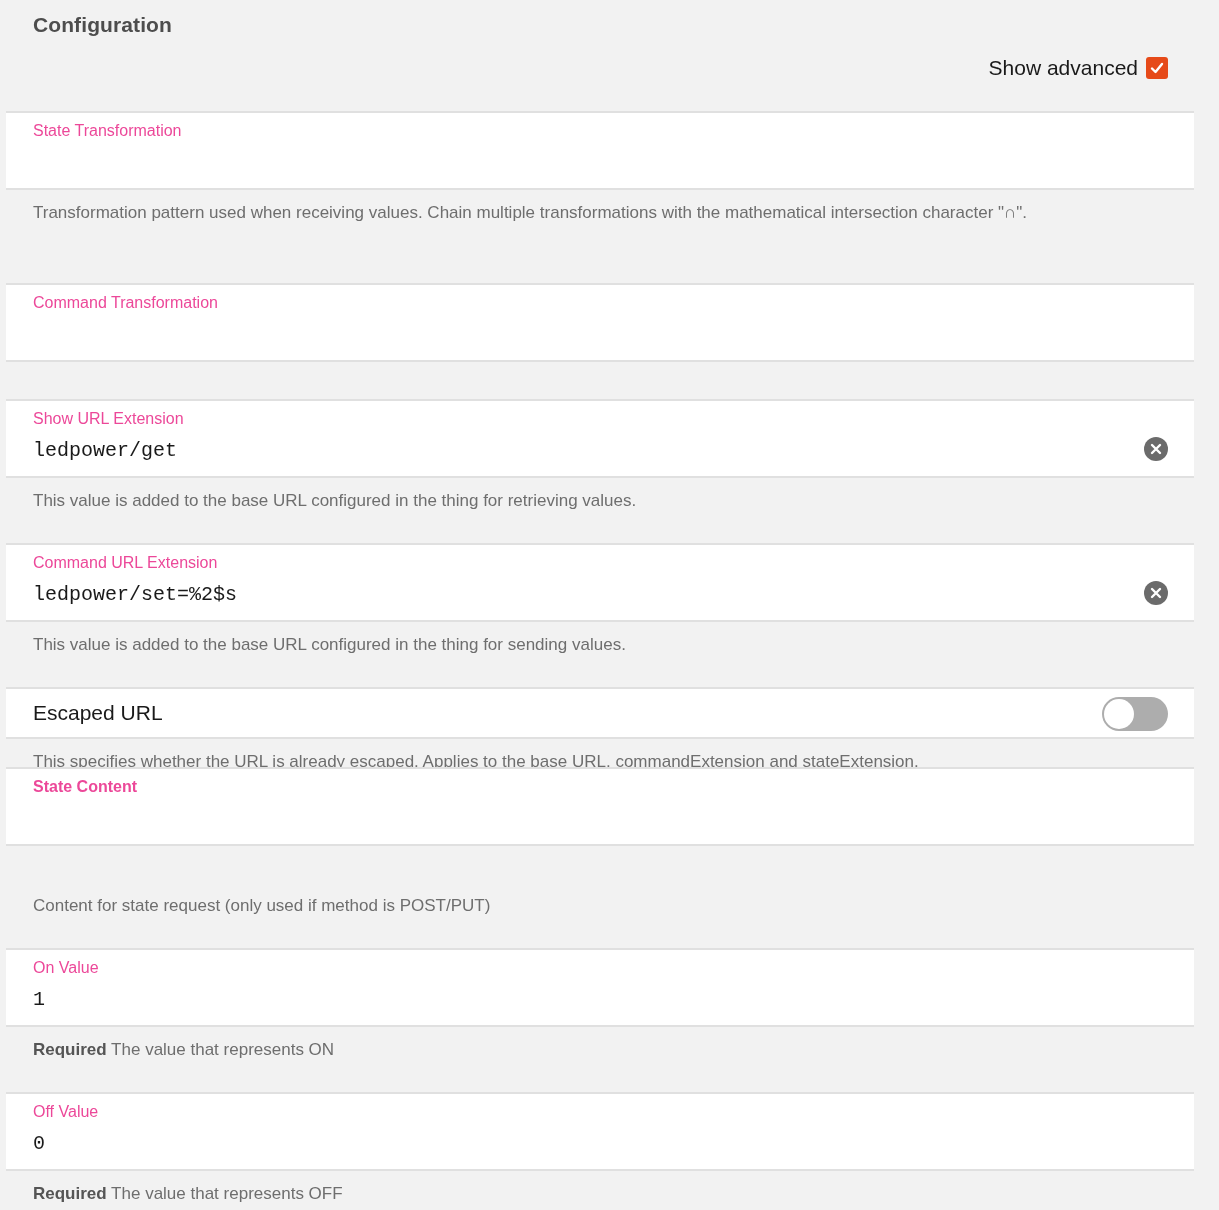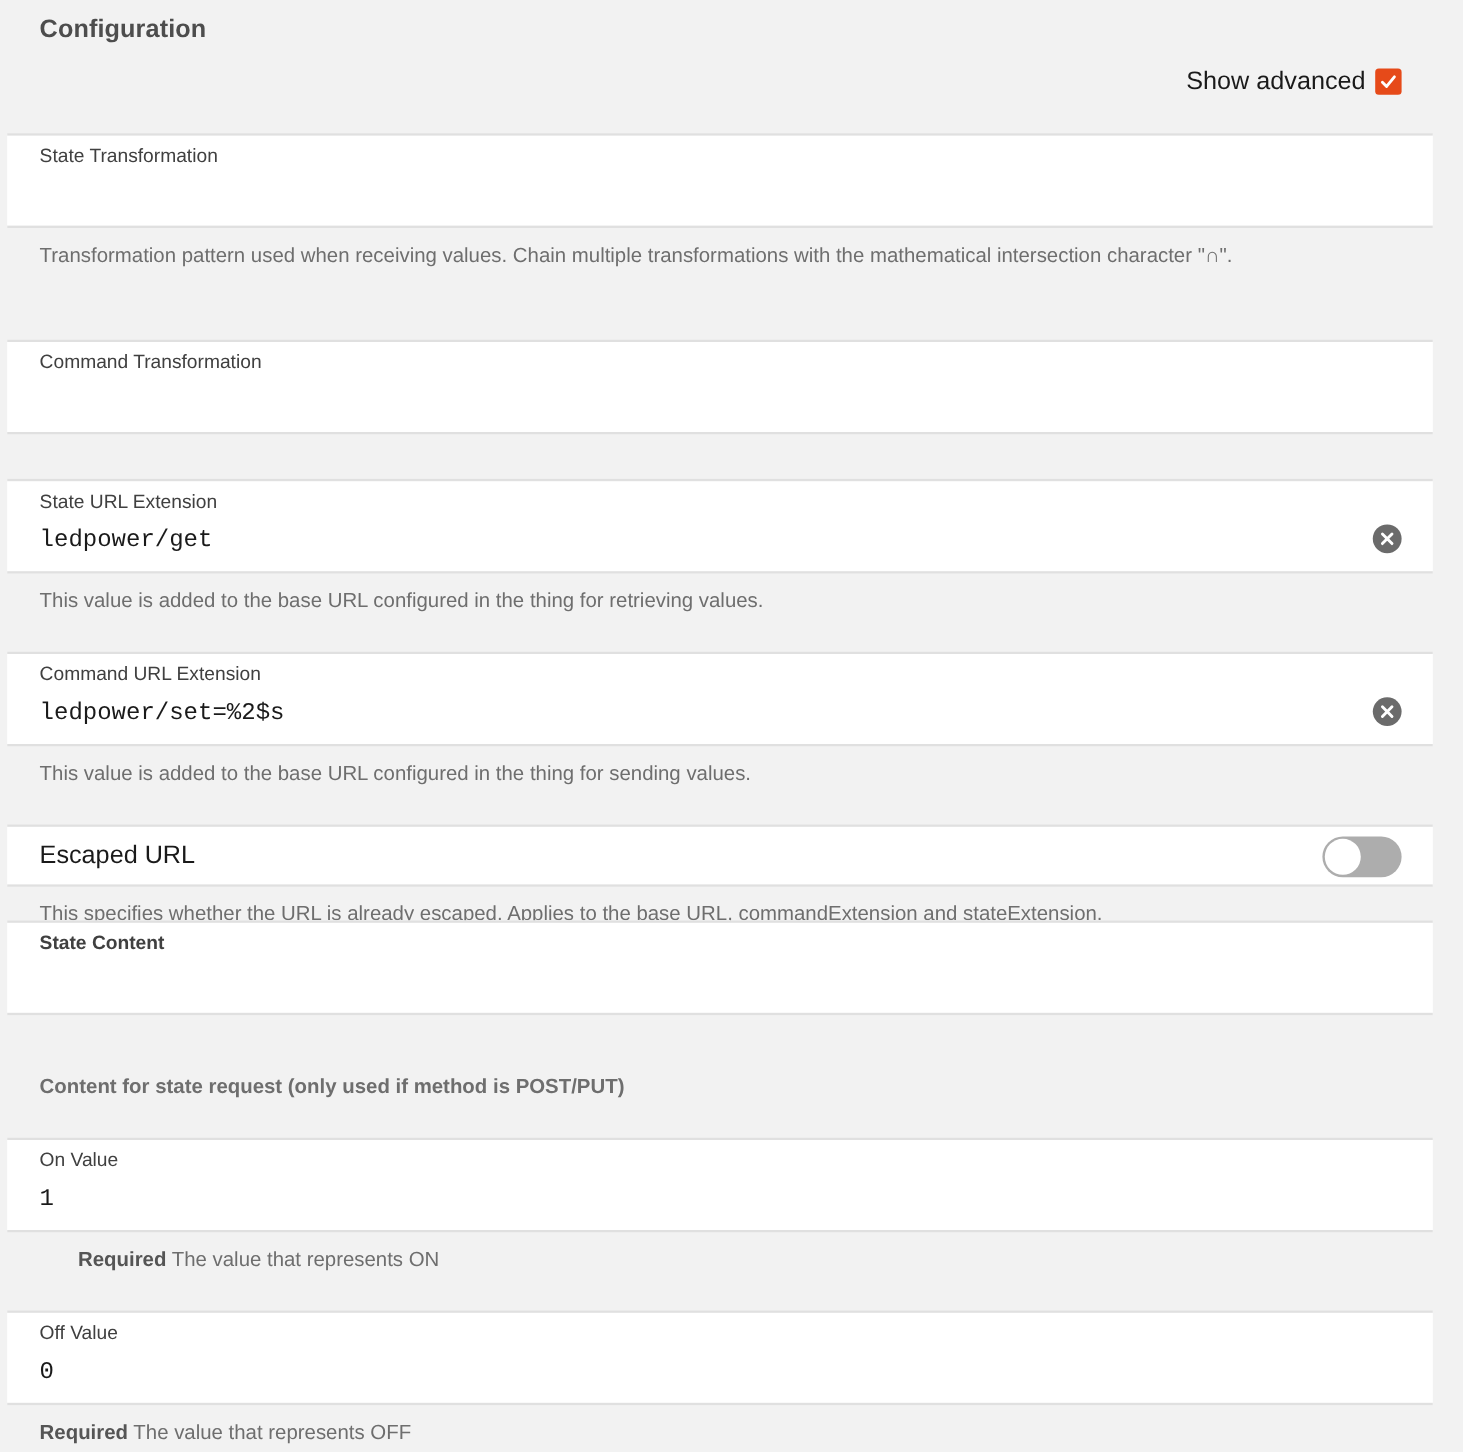--- a/index.html
+++ b/index.html
@@ -53,21 +53,21 @@
       width: 1188px;
       background: #fff;
       border-top: 2px solid #e0e0e0;
       border-bottom: 2px solid #e0e0e0;
     }
     .field-label {
       position: absolute;
       left: 27px;
       top: 9px;
       font-size: 16px;
-      color: #404040;
+      color: #ec4899;
     }
     .field-value {
       position: absolute;
       left: 27px;
       top: 38px;
       font-size: 20px;
       color: #1a1a1a;
       font-family: Liberation Mono, monospace;
     }
     .clear-btn {
@@ -142,21 +142,21 @@
     <div class="field-value"></div>
   </div>
   <div class="hint" style="top:203px;">Transformation pattern used when receiving values. Chain multiple transformations with the mathematical intersection character "∩".</div>
 
   <div class="section" style="top:255px;height:79px;margin-top:28px;">
     <div class="field-label">Command Transformation</div>
     <div class="field-value"></div>
   </div>
 
   <div class="section" style="top:399px;height:79px;">
-    <div class="field-label">State URL Extension</div>
+    <div class="field-label">Show URL Extension</div>
     <div class="field-value">ledpower/get</div>
     <div class="clear-btn">
       <svg width="12" height="12" viewBox="0 0 12 12">
         <path d="M2 2 L10 10 M10 2 L2 10" stroke="#fff" stroke-width="2.4" stroke-linecap="round"></path>
       </svg>
     </div>
   </div>
   <div class="hint" style="top:491px;">This value is added to the base URL configured in the thing for retrieving values.</div>
 
   <div class="section" style="top:543px;height:79px;">
@@ -175,27 +175,27 @@
     <div class="toggle">
       <div class="toggle-knob"></div>
     </div>
   </div>
   <div class="hint" style="top:752px;">This specifies whether the URL is already escaped. Applies to the base URL, commandExtension and stateExtension.</div>
 
   <div class="section" style="top:767px;height:79px;font-weight:bold;">
     <div class="field-label">State Content</div>
     <div class="field-value"></div>
   </div>
-  <div class="hint" style="top:896px;font-weight:bold;">Content for state request (only used if method is POST/PUT)</div>
+  <div class="hint" style="top:896px;">Content for state request (only used if method is POST/PUT)</div>
 
   <div class="section" style="top:948px;height:79px;">
     <div class="field-label">On Value</div>
     <div class="field-value">1</div>
   </div>
-  <div class="hint" style="top:1040px;margin-left:32px;">
+  <div class="hint" style="top:1040px;">
     <b>Required</b>
     <span>The value that represents ON</span>
   </div>
 
   <div class="section" style="top:1092px;height:79px;">
     <div class="field-label">Off Value</div>
     <div class="field-value">0</div>
   </div>
   <div class="hint" style="top:1184px;">
     <b>Required</b>

